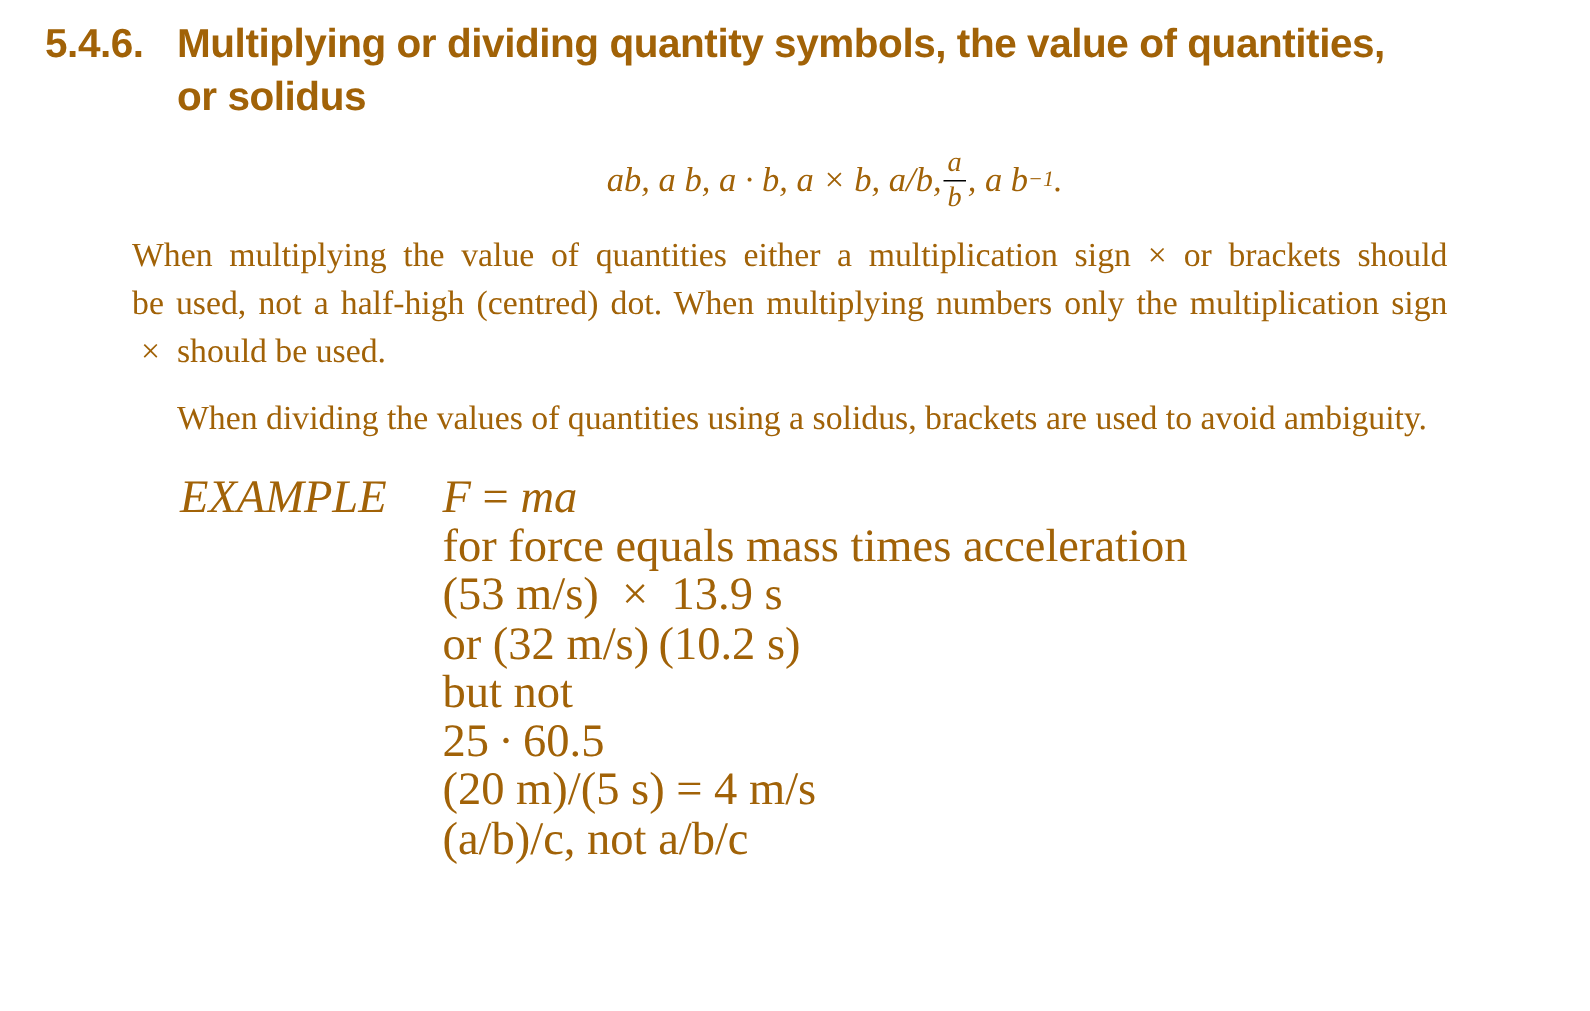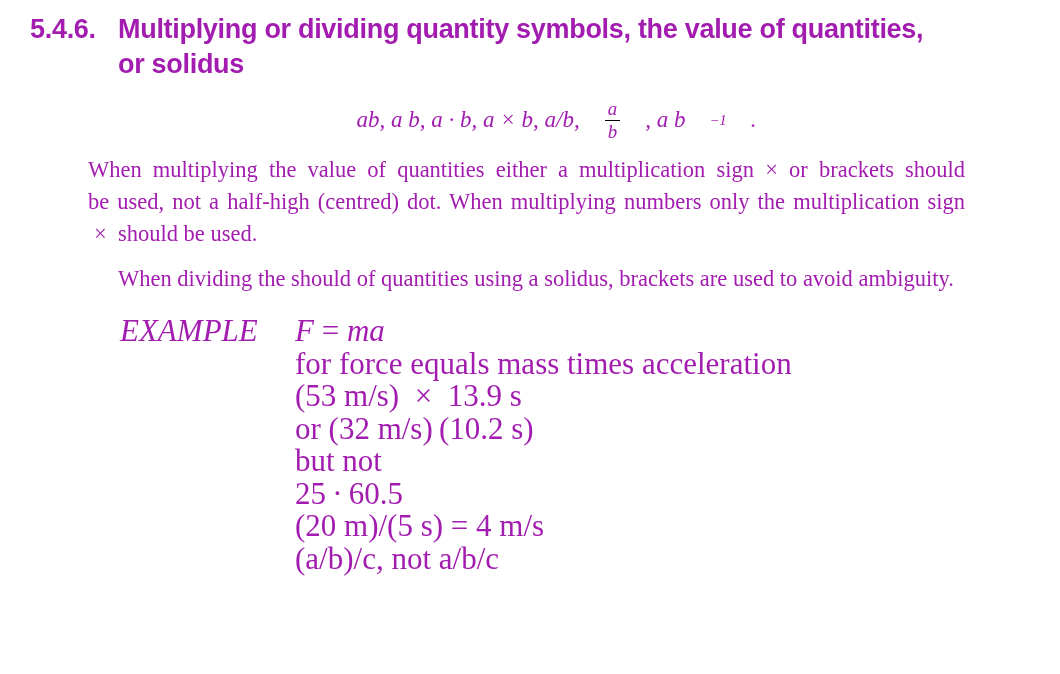--- a/index.html
+++ b/index.html
@@ -5,21 +5,21 @@
   html, body {
     margin: 0;
     padding: 0;
     background: #ffffff;
   }
   .page {
     position: relative;
     width: 1060px;
     height: 674px;
     background: #ffffff;
-    color: #a21caf;
+    color: #a16207;
     font-family: "Liberation Serif", serif;
     overflow: hidden;
   }
   
   .heading-row {
     display: flex;
     margin: 12px 0 0 30px;
     font-family: "Liberation Sans", sans-serif;
     font-weight: bold;
     font-size: 27px;
@@ -60,21 +60,20 @@
   
   .math-line {
     margin: 12px 0 0 118px;
     width: 877px;
     height: 52px;
     display: flex;
     align-items: center;
     justify-content: center;
     font-size: 23px;
     font-style: italic;
-    gap: 24px;
   }
   .frac {
     display: inline-block;
     vertical-align: -0.5em;
     text-align: center;
     font-size: 0.82em;
     margin: 0 1px;
   }
   .frac-num {
     display: block;
@@ -133,21 +132,21 @@
     <span class="sup">−1</span>
     <span>.</span>
   </div>
 
   <div class="para-block">
     <div class="jline">When multiplying the value of quantities either a multiplication sign × or brackets should</div>
     <div class="jline">be used, not a half-high (centred) dot. When multiplying numbers only the multiplication sign</div>
     <div class="lastline">× should be used.</div>
   </div>
 
-  <div class="para para-3">When dividing the should of quantities using a solidus, brackets are used to avoid ambiguity.</div>
+  <div class="para para-3">When dividing the values of quantities using a solidus, brackets are used to avoid ambiguity.</div>
 
   <div class="example-row">
     <div class="example-label">EXAMPLE</div>
     <div class="example-content">
       <div class="ex-line"><span class="it">F</span><span> = </span><span class="it">ma</span></div>
       <div class="ex-line">for force equals mass times acceleration</div>
       <div class="ex-line">(53 m/s) × 13.9 s</div>
       <div class="ex-line">or (32 m/s) (10.2 s)</div>
       <div class="ex-line">but not</div>
       <div class="ex-line">25 · 60.5</div>

